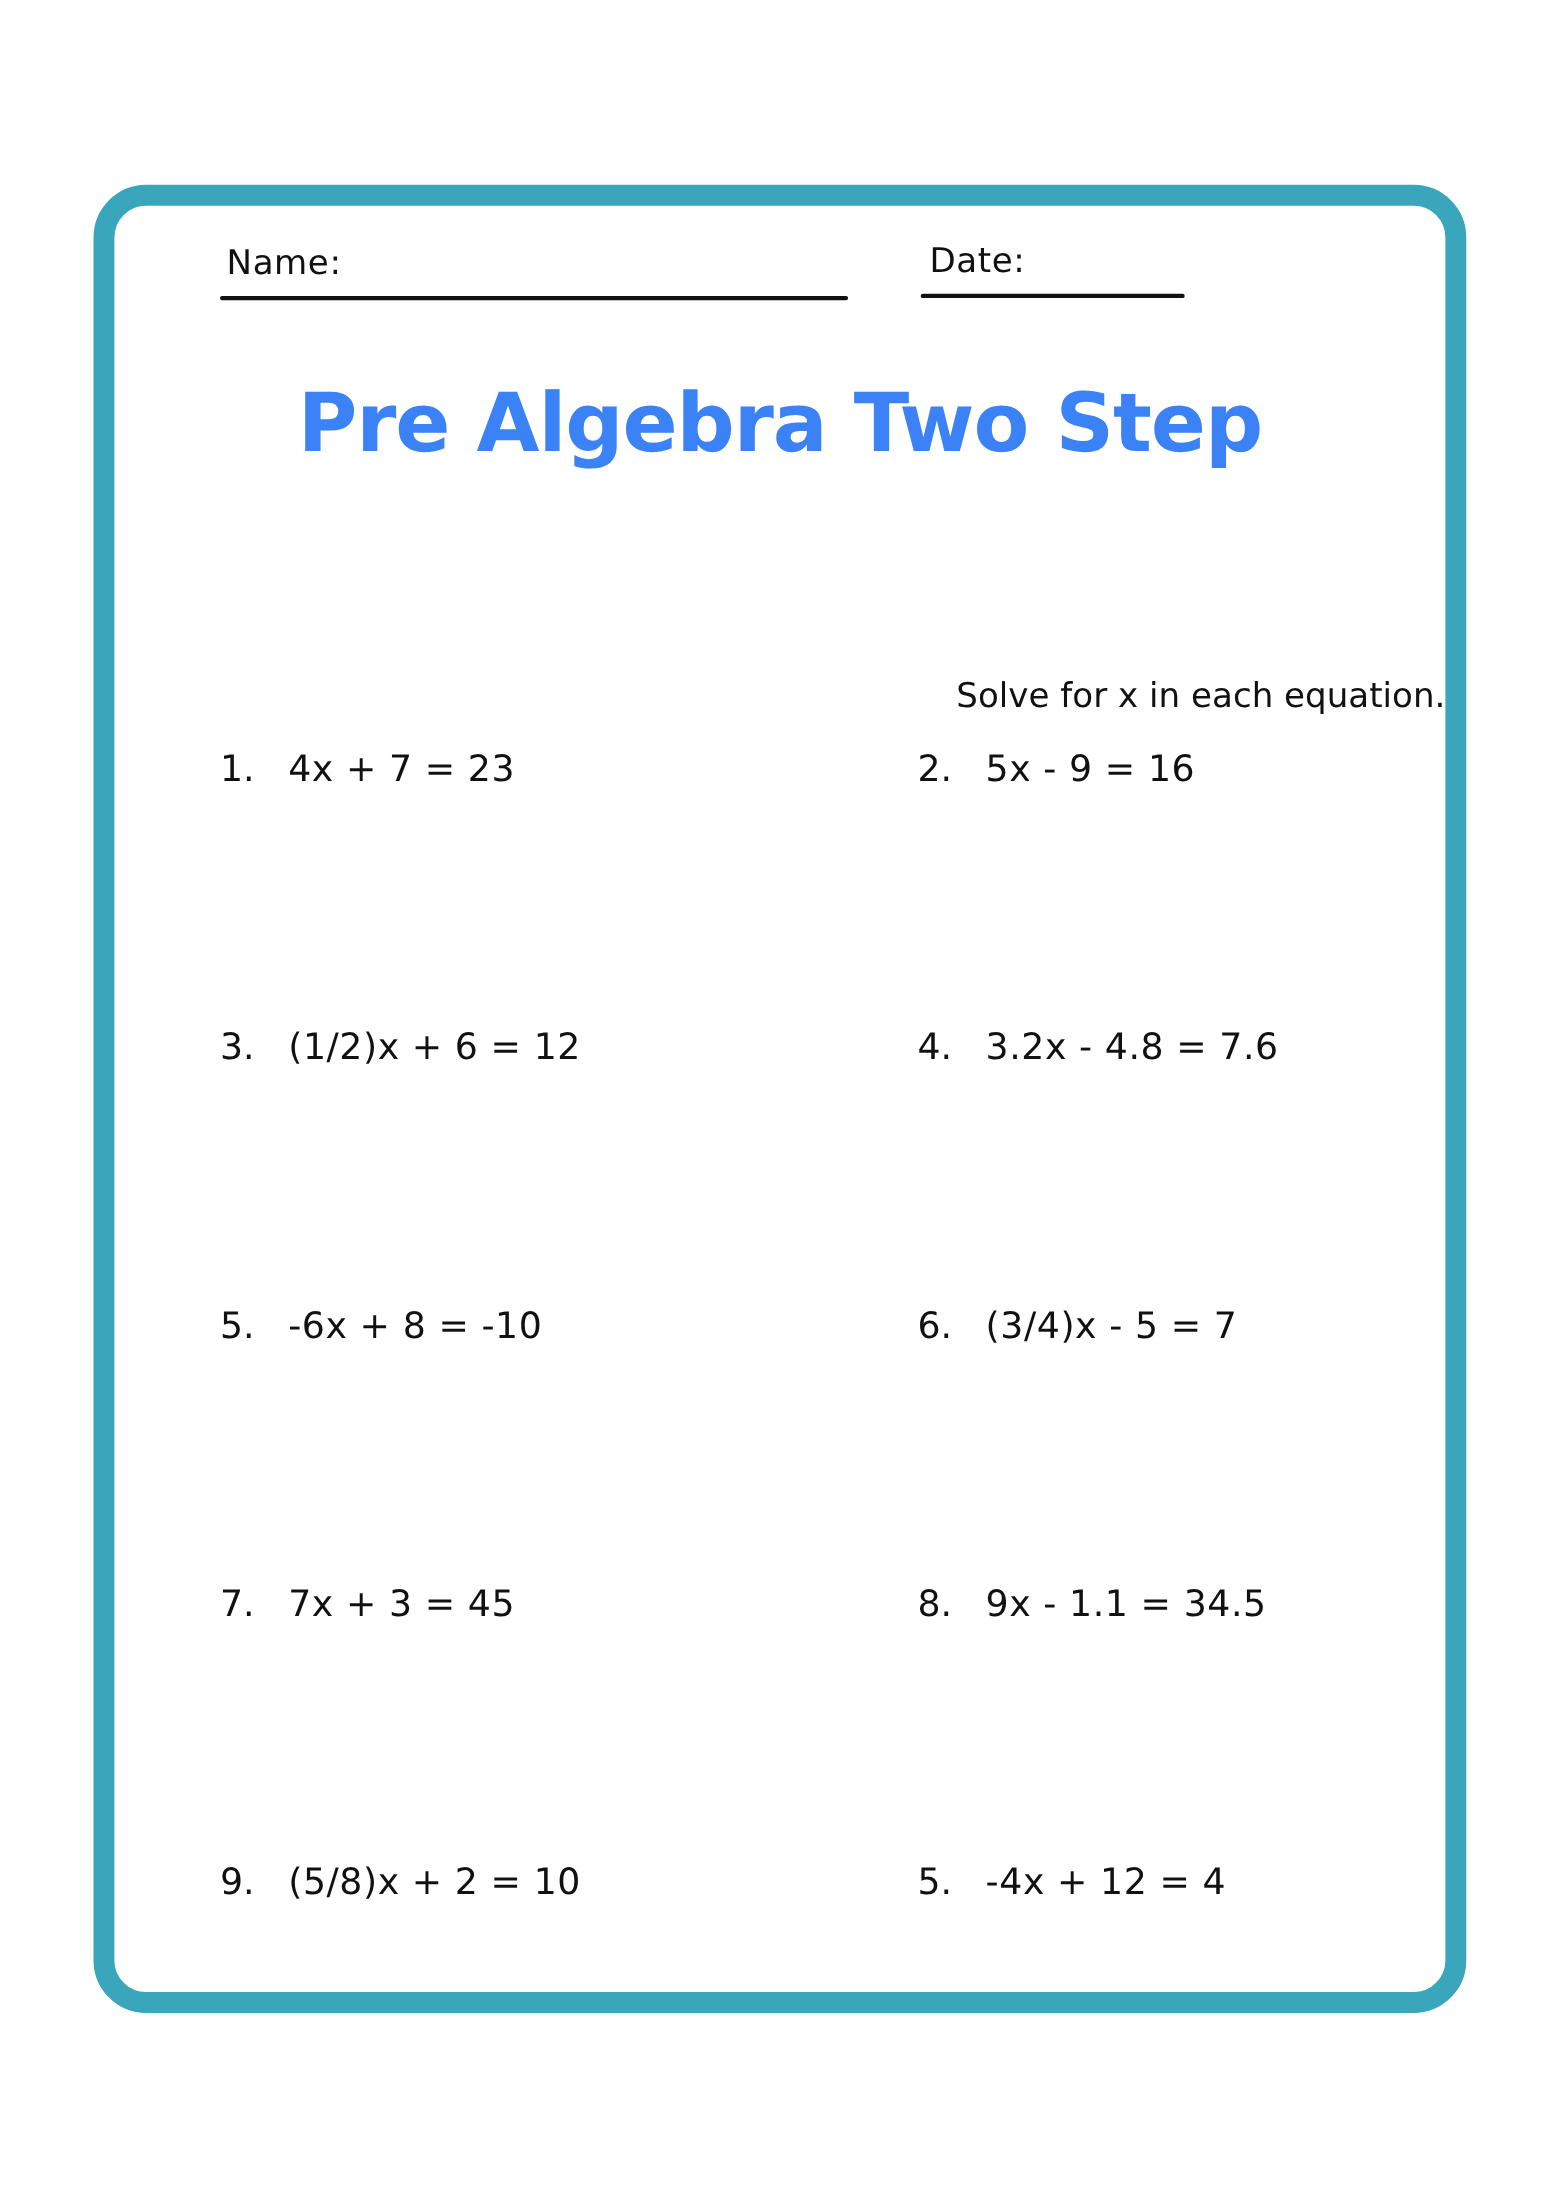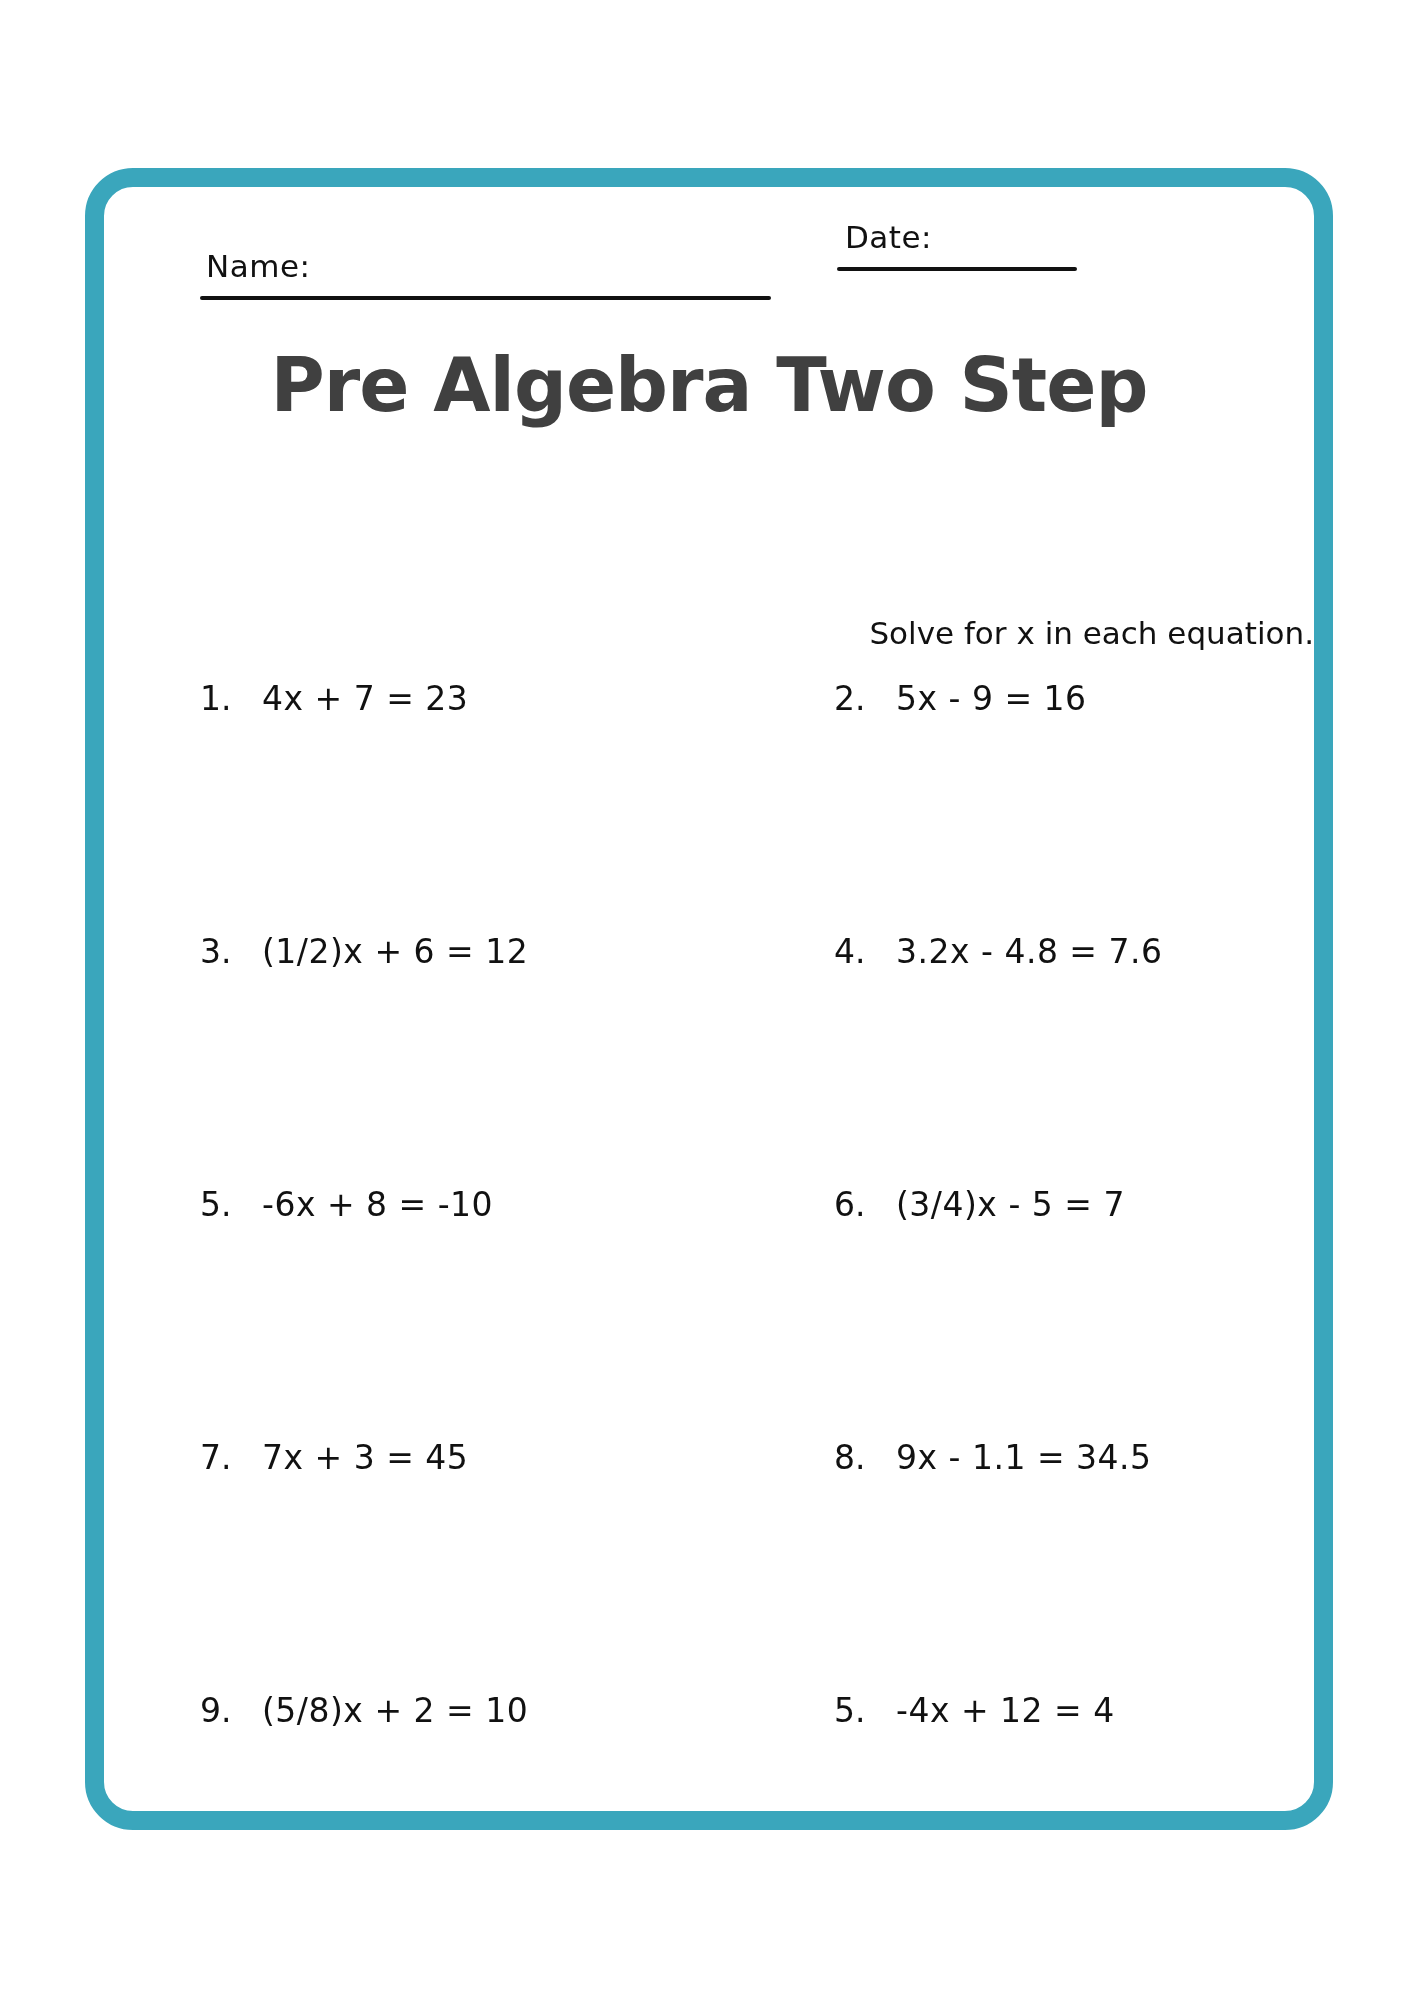--- a/index.html
+++ b/index.html
@@ -36,37 +36,37 @@
     letter-spacing: 0.5px;
     color: #111111;
     display: inline-block;
   }
   .field-line {
     background: #111111;
     height: 4px;
     border-radius: 2px;
   }
   .name-field { left: 96px; top: 34px; width: 571px; }
-  .name-field .field-label { padding-left: 6px; margin-top: 27px; }
+  .name-field .field-label { padding-left: 6px; }
   .name-field .field-line { margin-top: 12px; width: 571px; }
   .date-field { left: 733px; top: 32px; width: 240px; }
   .date-field .field-label { padding-left: 8px; }
   .date-field .field-line { margin-top: 12px; width: 240px; }
 
   
   .title {
     position: absolute;
     left: 0; top: 142px;
     width: 100%;
     text-align: center;
     font-size: 74px;
     line-height: 112px;
     font-weight: 800;
     letter-spacing: -1px;
-    color: #404040;
+    color: #3b82f6;
   }
 
   
   .instruction {
     position: absolute;
     left: 0; top: 428px;
     width: 100%;
     text-align: right;
     font-size: 31px;
     font-weight: 500;

